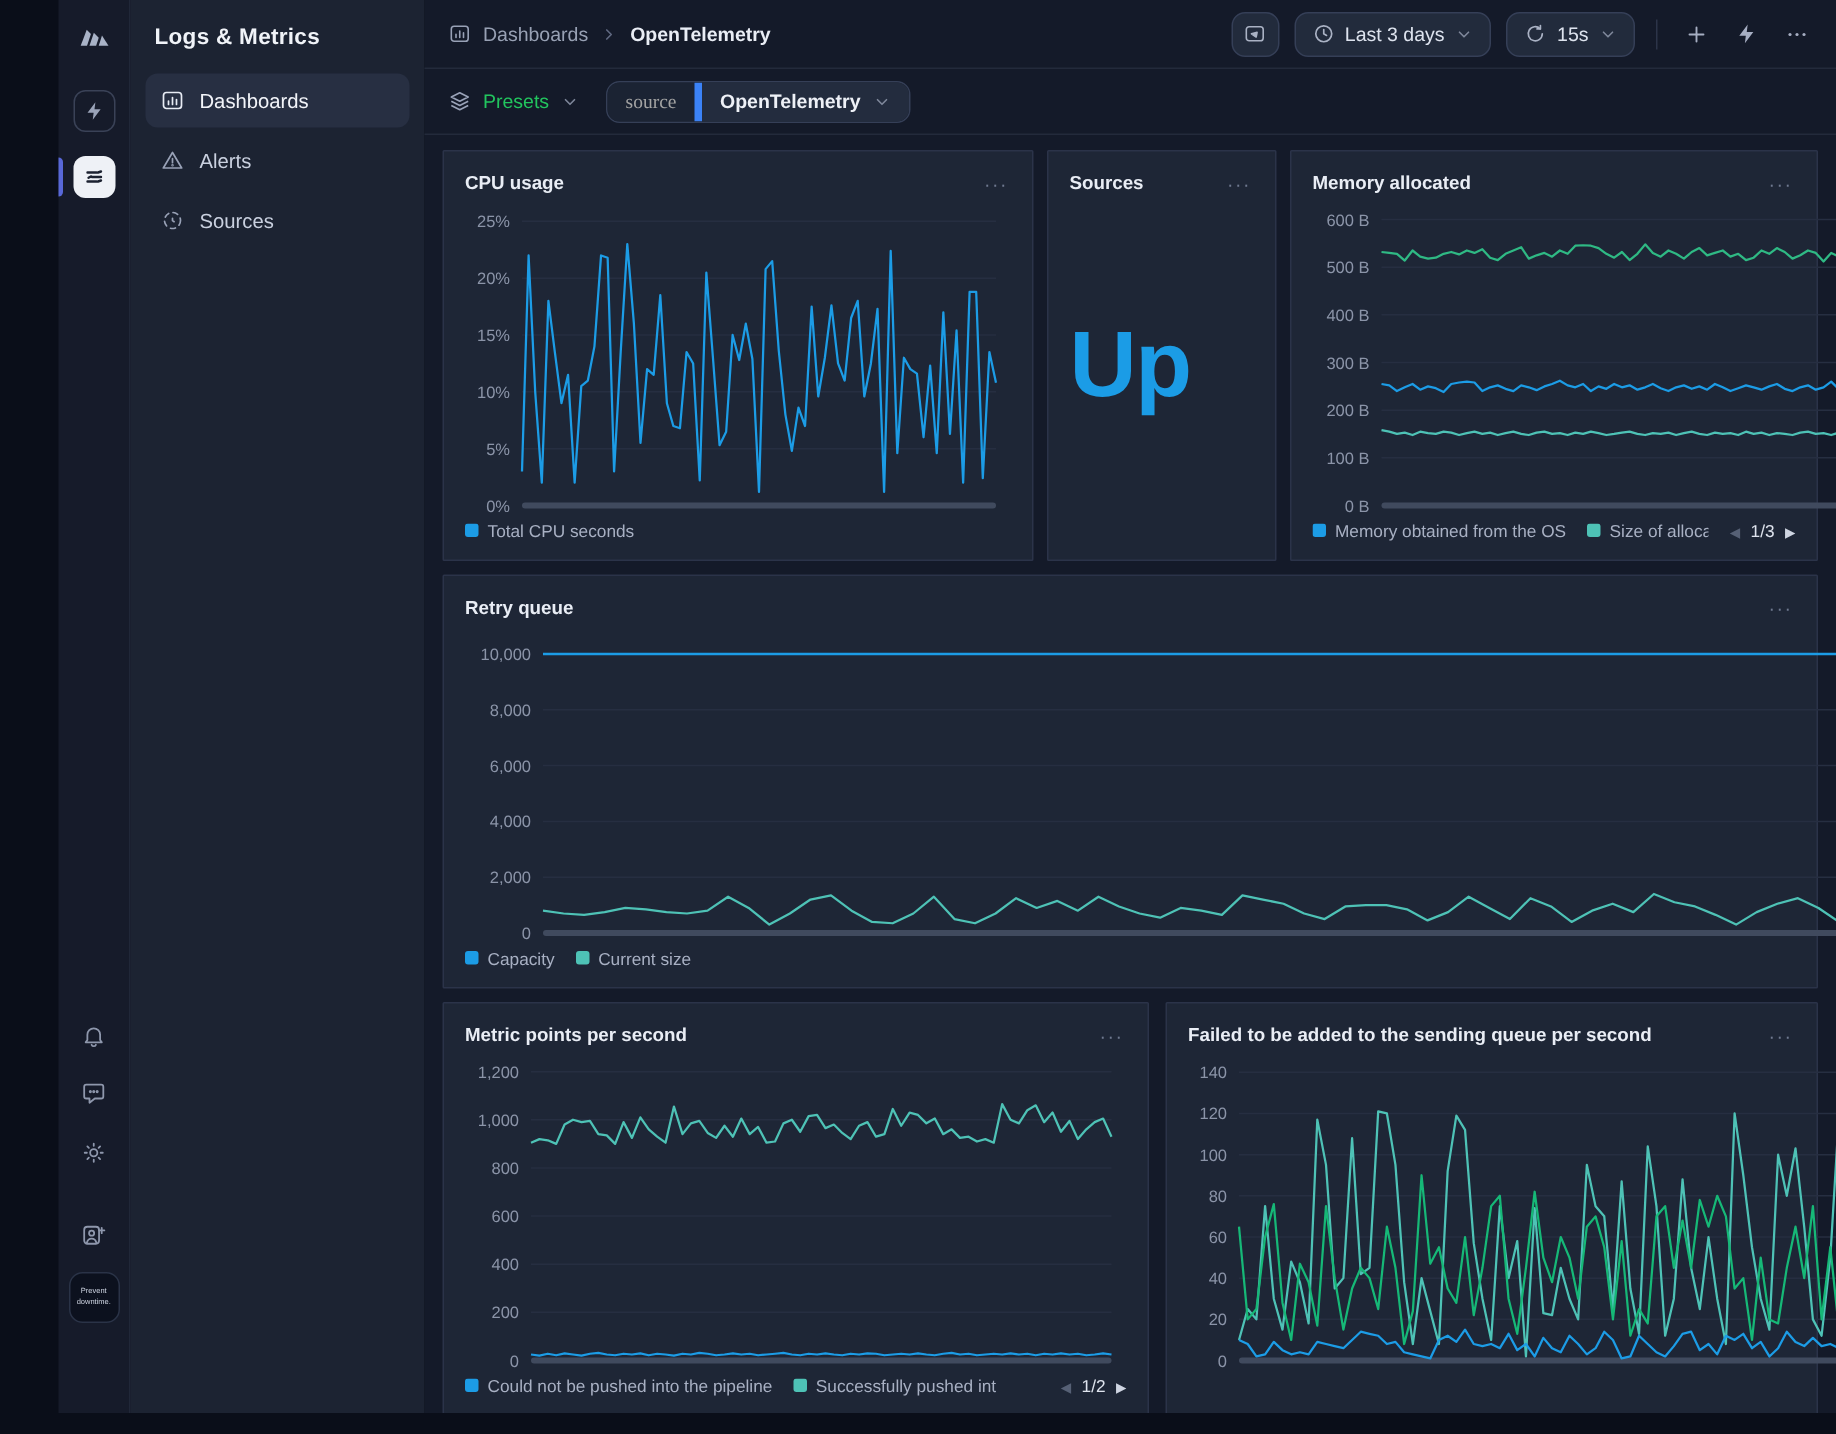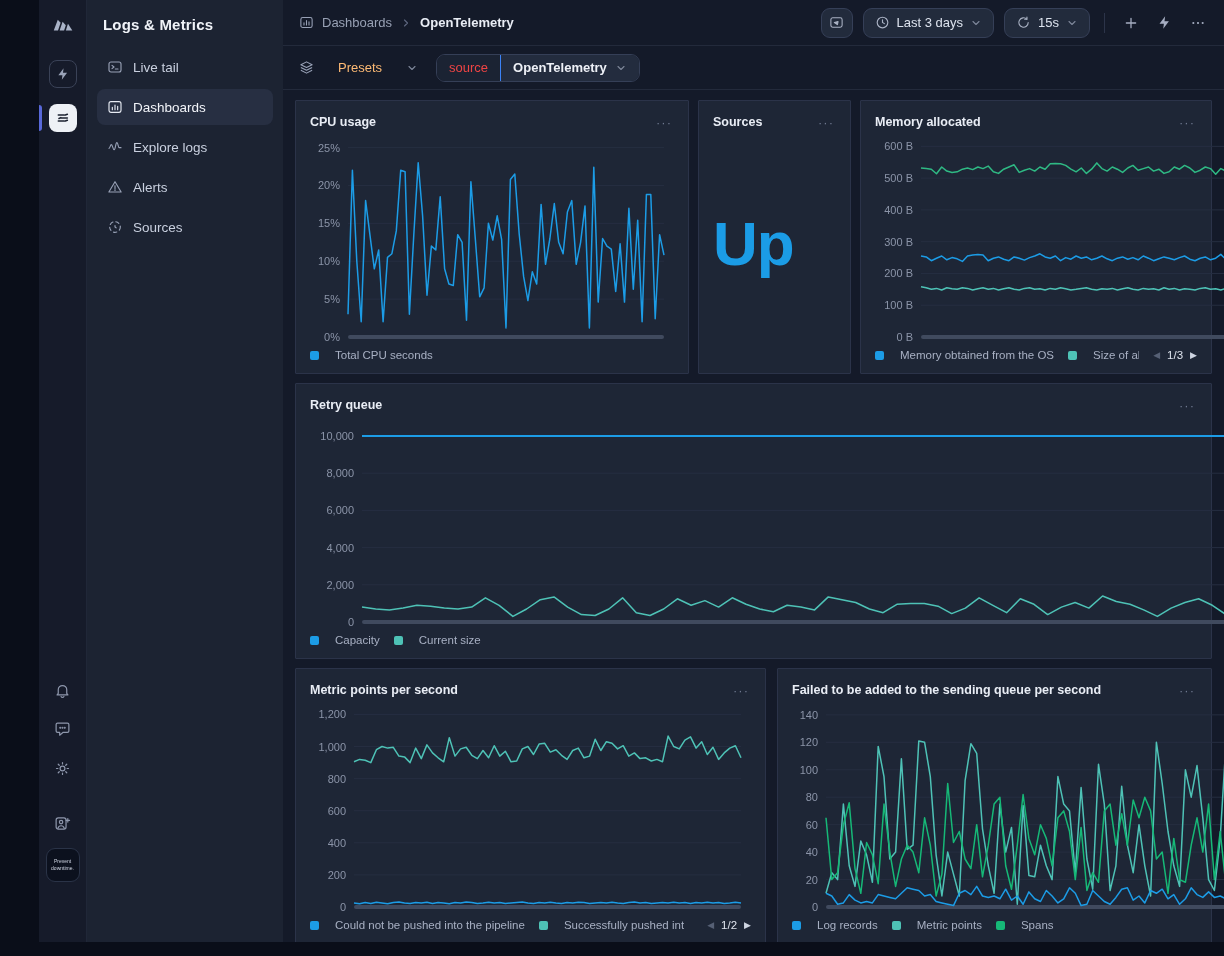--- a/index.html
+++ b/index.html
@@ -36,37 +36,37 @@
   .crumb-sep { color:#5f6880; display:flex; }
   .crumb-cur { color:#e9edf5; font-size:13px; font-weight:600; }
   .top-actions { margin-left:auto; display:flex; align-items:center; gap:10px; }
   .tb-btn { display:flex; align-items:center; gap:7px; height:30px; padding:0 11px; background:#222b3c; border:1px solid #353f57; border-radius:9px; color:#dde3ee; font-size:13px; }
   .tb-btn .ic { color:#aab2c4; display:flex; }
   .tb-iconbtn { width:32px; justify-content:center; padding:0; }
   .vdiv { width:1px; height:20px; background:#2c3449; margin:0 4px; }
   .ghost { color:#a6aec2; display:flex; padding:4px; }
 
   .filterbar { height:44px; display:flex; align-items:center; gap:18px; padding:0 16px; border-bottom:1px solid #232a3b; }
-  .presets { display:flex; align-items:center; gap:24px; color:#fdba74; font-size:13px; }
+  .presets { display:flex; align-items:center; gap:8px; color:#22c55e; font-size:13px; }
   .presets .ic { color:#9aa3b8; display:flex; }
   .chev { color:#7d8699; display:flex; }
   .chip { display:flex; align-items:stretch; height:28px; border:1px solid #353f57; border-radius:9px; overflow:hidden; font-size:13px; }
-  .chip-key { display:flex; align-items:center; padding:0 12px; color:#ef4444; background:#1b2333; border-right:1px solid #3b82f6; }
+  .chip-key { display:flex; align-items:center; padding:0 12px; color:#a3a3a3; background:#1b2333; border-right:5px solid #3b82f6;font-family:Liberation Serif, serif; }
   .chip-val { display:flex; align-items:center; gap:8px; padding:0 12px; color:#eef1f7; font-weight:600; background:#232c3e; }
 
   .content { flex:1; padding:10px 12px 0; overflow:hidden; }
   .crow { display:flex; margin-bottom:9px; }
   .panel { background:#1e2636; border:1px solid #2b3349; border-radius:1px; padding:10px 14px 6px; display:flex; flex-direction:column; min-width:0; }
   .panel-head { display:flex; align-items:center; justify-content:space-between; height:22px; }
   .panel-title { color:#e9edf5; font-size:12.5px; font-weight:600; }
   .panel-menu { color:#6f7990; font-size:13px; letter-spacing:1px; line-height:1; padding:2px 2px; cursor:default; }
   .plot { flex:1; position:relative; min-height:0; }
   .panel-foot { display:flex; align-items:center; height:24px; font-size:11.5px; color:#a8b0c3; gap:14px; white-space:nowrap; overflow:hidden; }
   .legend-wrap { display:flex; gap:14px; overflow:hidden; min-width:0; }
-  .legend-item { display:flex; align-items:center; gap:16px; }
+  .legend-item { display:flex; align-items:flex-start; gap:6px; }
   .swatch { width:9px; height:9px; border-radius:2px; flex:none; }
   .pager { margin-left:auto; display:flex; align-items:center; gap:7px; color:#dfe4ee; font-size:11.5px; flex:none; }
   .pager .prev { color:#566075; font-size:9px; }
   .pager .next { color:#cfd5e2; font-size:9px; }
 
   .row1-cpu { width:394px; height:274px; }
   .row1-status { width:153px; height:274px; margin:0 9px; }
   .row1-mem { flex:1; height:274px; }
   .row2-retry { width:100%; height:276px; }
   .row3-metric { width:471px; height:276px; margin-right:11px; }
@@ -134,49 +134,31 @@
           <path d="M5.5 19c.6-2.4 2.4-3.8 4.5-3.8s3.9 1.4 4.5 3.8"></path>
           <path d="M19.5 5v5M17 7.5h5"></path>
       </svg>
     </div>
     <div class="rail-badge">Prevent downtime.</div>
   </nav>
 
   <aside class="sidebar">
     <div class="sb-title">Logs &amp; Metrics</div>
 
-    <div class="sb-item">
-      <span class="sb-ic">
-        <svg width="16" height="16" viewBox="0 0 24 24" fill="none" stroke="currentColor" stroke-width="1.7" stroke-linecap="round" stroke-linejoin="round">
-          <rect x="3" y="4.5" width="18" height="15" rx="3"></rect>
-            <path d="M7.5 9.5l3 2.5-3 2.5"></path>
-            <path d="M12.5 15h4"></path>
-        </svg>
-      </span>
-      <span>Live tail</span>
-    </div>
 
     <div class="sb-item active">
       <span class="sb-ic">
         <svg width="16" height="16" viewBox="0 0 24 24" fill="none" stroke="currentColor" stroke-width="1.7" stroke-linecap="round" stroke-linejoin="round">
           <rect x="3" y="4" width="18" height="16" rx="3"></rect>
             <path d="M8 16v-3.5M12 16V9M16 16v-5"></path>
         </svg>
       </span>
       <span>Dashboards</span>
     </div>
 
-    <div class="sb-item">
-      <span class="sb-ic">
-        <svg width="16" height="16" viewBox="0 0 24 24" fill="none" stroke="currentColor" stroke-width="1.7" stroke-linecap="round" stroke-linejoin="round">
-          <path d="M3 14c1.6 0 1.8-5.5 3.6-5.5S8.8 16 10.8 16s2-10.5 4-10.5S16.6 13 18.4 13H21"></path>
-        </svg>
-      </span>
-      <span>Explore logs</span>
-    </div>
 
     <div class="sb-item">
       <span class="sb-ic">
         <svg width="16" height="16" viewBox="0 0 24 24" fill="none" stroke="currentColor" stroke-width="1.7" stroke-linecap="round" stroke-linejoin="round">
           <path d="M12 4L21.2 19.5H2.8z"></path>
             <path d="M12 10.2v4"></path>
             <circle cx="12" cy="16.8" r="0.4" fill="currentColor"></circle>
         </svg>
       </span>
       <span>Alerts</span>
@@ -495,35 +477,19 @@
                 <text x="26" y="72.75862068965516" fill="#8b94a8" font-size="11" text-anchor="end">100</text>
                 <line x1="34" y1="41.310344827586206" x2="434" y2="41.310344827586206" stroke="#262e41" stroke-width="1"></line>
                 <text x="26" y="45.310344827586206" fill="#8b94a8" font-size="11" text-anchor="end">120</text>
                 <line x1="34" y1="13.862068965517233" x2="434" y2="13.862068965517233" stroke="#262e41" stroke-width="1"></line>
                 <text x="26" y="17.86206896551723" fill="#8b94a8" font-size="11" text-anchor="end">140</text>
                 <polyline points="34.0,192.3 39.8,171.7 45.6,178.6 51.4,103.1 57.2,164.8 63.0,185.4 68.8,140.1 74.6,153.8 80.4,181.3 86.2,45.4 92.0,75.6 97.8,158.0 103.6,151.1 109.4,57.8 115.2,148.4 121.0,144.2 126.8,39.9 132.6,41.3 138.3,75.6 144.1,153.8 149.9,195.0 155.7,151.1 161.5,173.1 167.3,195.0 173.1,79.7 178.9,42.7 184.7,52.3 190.5,127.8 196.3,164.8 202.1,192.3 207.9,103.1 213.7,151.1 219.5,126.4 225.3,203.3 231.1,104.4 236.9,174.4 242.7,175.8 248.5,144.2 254.3,164.8 260.1,178.6 265.9,75.6 271.7,103.1 277.5,109.9 283.3,171.7 289.1,86.6 294.9,158.0 300.7,188.2 306.5,63.3 312.3,103.1 318.1,189.5 323.9,164.8 329.7,85.2 335.4,144.2 341.2,171.7 347.0,123.7 352.8,164.8 358.6,195.0 364.4,41.3 370.2,82.5 376.0,130.5 381.8,164.8 387.6,185.4 393.4,68.8 399.2,96.2 405.0,64.6 410.8,116.8 416.6,178.6 422.4,189.5 428.2,137.4 434.0,41.3" fill="none" stroke="#4ec2b6" stroke-width="1.5" stroke-linejoin="round"></polyline>
                 <polyline points="34.0,116.8 39.8,178.6 45.6,171.7 51.4,123.7 57.2,101.7 63.0,167.6 68.8,192.3 74.6,141.5 80.4,153.8 86.2,182.7 92.0,103.1 97.8,151.1 103.6,185.4 109.4,158.0 115.2,144.2 121.0,151.1 126.8,171.7 132.6,116.8 138.3,144.2 144.1,195.0 149.9,173.1 155.7,82.5 161.5,141.5 167.3,130.5 173.1,158.0 178.9,167.6 184.7,123.7 190.5,175.8 196.3,144.2 202.1,103.1 207.9,96.2 213.7,164.8 219.5,188.2 225.3,144.2 231.1,93.5 236.9,137.4 242.7,153.8 248.5,123.7 254.3,137.4 260.1,164.8 265.9,116.8 271.7,109.9 277.5,130.5 283.3,178.6 289.1,126.4 294.9,189.5 300.7,171.7 306.5,181.3 312.3,109.9 318.1,103.1 323.9,144.2 329.7,112.7 335.4,144.2 341.2,99.0 347.0,116.8 352.8,96.2 358.6,109.9 364.4,158.0 370.2,151.1 376.0,192.3 381.8,137.4 387.6,178.6 393.4,181.3 399.2,144.2 405.0,116.8 410.8,151.1 416.6,103.1 422.4,178.6 428.2,130.5 434.0,185.4" fill="none" stroke="#16b877" stroke-width="1.5" stroke-linejoin="round"></polyline>
                 <polyline points="34.0,192.3 39.8,195.0 45.6,203.3 51.4,201.9 57.2,193.6 63.0,199.1 68.8,201.9 74.6,200.5 80.4,201.9 86.2,193.6 92.0,195.0 97.8,196.4 103.6,197.8 109.4,192.3 115.2,186.8 121.0,188.2 126.8,189.5 132.6,195.0 138.3,193.6 144.1,200.5 149.9,201.9 155.7,203.3 161.5,204.6 167.3,192.3 173.1,189.5 178.9,193.6 184.7,185.4 190.5,195.0 196.3,196.4 202.1,195.0 207.9,197.8 213.7,188.2 219.5,199.1 225.3,195.0 231.1,203.3 236.9,190.9 242.7,197.8 248.5,200.5 254.3,189.5 260.1,195.0 265.9,201.9 271.7,197.8 277.5,186.8 283.3,192.3 289.1,204.6 294.9,203.3 300.7,189.5 306.5,195.0 312.3,200.5 318.1,203.3 323.9,196.4 329.7,188.2 335.4,186.8 341.2,199.1 347.0,195.0 352.8,201.9 358.6,189.5 364.4,192.3 370.2,188.2 376.0,197.8 381.8,193.6 387.6,203.3 393.4,197.8 399.2,186.8 405.0,193.6 410.8,196.4 416.6,190.9 422.4,196.4 428.2,195.0 434.0,197.8" fill="none" stroke="#1c9ce6" stroke-width="1.5" stroke-linejoin="round"></polyline>
               </svg>
             </div>
-          <div class="panel-foot">
-            <span class="legend-wrap">
-                <span class="legend-item">
-                  <span class="swatch" style="background: rgb(28, 156, 230);"></span>
-                  <span>Log records</span>
-                </span>
-                <span class="legend-item">
-                  <span class="swatch" style="background: rgb(78, 194, 182);"></span>
-                  <span>Metric points</span>
-                </span>
-                <span class="legend-item">
-                  <span class="swatch" style="background: rgb(22, 184, 119);"></span>
-                  <span>Spans</span>
-                </span>
-              </span>
-          </div>
         </section>
       </div>
 
     </div>
   </div>
 </div>
 <div class="bottom-strip"></div>
 
 </body></html>

